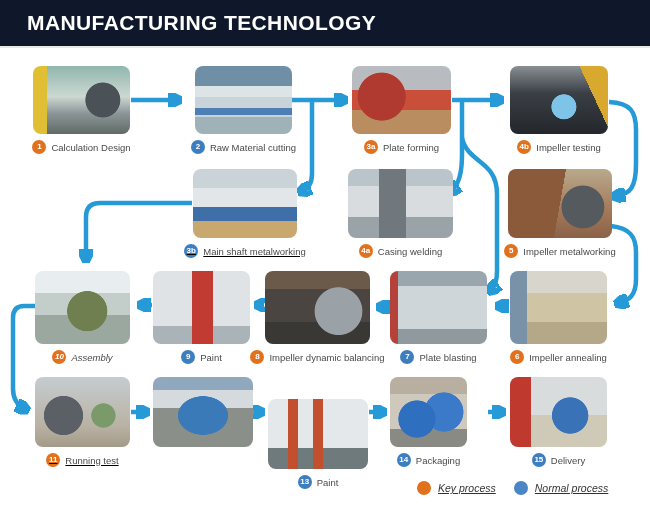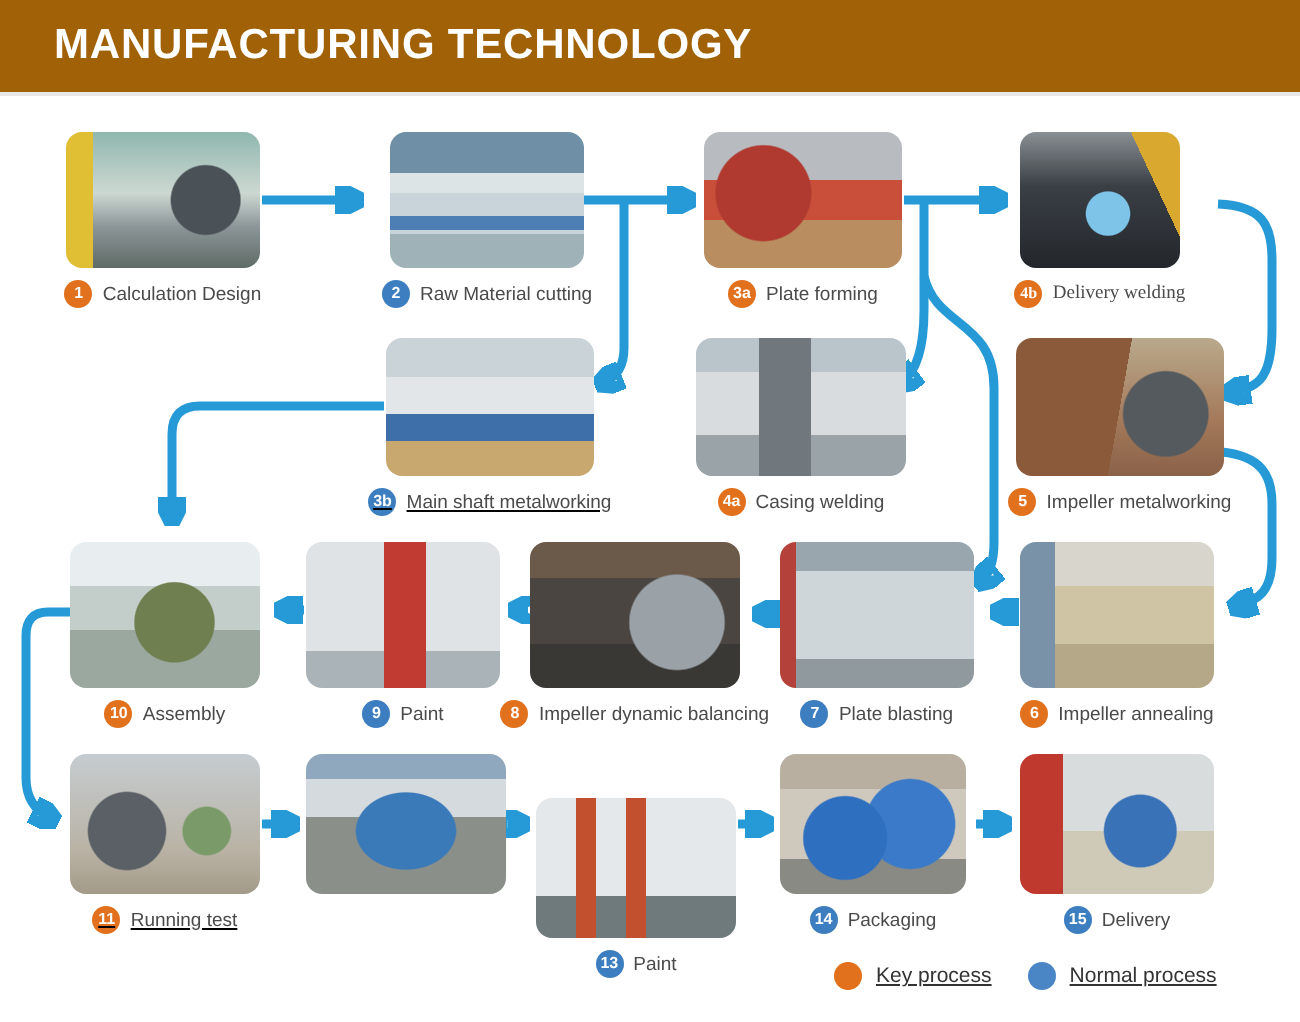--- a/index.html
+++ b/index.html
@@ -1,54 +1,54 @@
 <!DOCTYPE html>
 <html><head>
 <meta charset="utf-8">
 <style>
   html,body{margin:0;padding:0;background:#fff;}
   .stage{position:relative;width:650px;height:511px;background:#ffffff;overflow:hidden;
          font-family:"Liberation Sans",sans-serif;}
   
-  .header{position:absolute;left:0;top:0;width:650px;height:48px;background:#a16207;
+  .header{position:absolute;left:0;top:0;width:650px;height:48px;background:#0f172a;
           display:flex;align-items:center;box-sizing:border-box;padding-left:27px;
           border-bottom:2px solid #e8e8e8;}
   .header h1{margin:0;color:#ffffff;font-size:21px;font-weight:bold;letter-spacing:.4px;}
   
   .arrows{position:absolute;left:0;top:0;width:650px;height:511px;pointer-events:none;}
   .arrows path{fill:none;stroke:#259ad6;stroke-width:4.5;}
   
   .card{position:absolute;text-align:center;}
   .photo{width:100%;height:var(--ph,68px);border-radius:8px;}
   .step-label{margin-top:6px;display:flex;align-items:center;justify-content:center;gap:5px;
               font-size:9.5px;color:#4a4a4a;white-space:nowrap;}
   .badge{min-width:14px;height:14px;border-radius:50%;color:#fff;font-size:8px;font-weight:bold;
          line-height:14px;text-align:center;flex:0 0 auto;box-sizing:border-box;padding:0 1px;}
   .badge.key{background:#e2711d;}
   .badge.normal{background:#3d7ec0;}
   
   .pos-1 {left:33px; top:66px; width:97px; --ph:68px;}
   .pos-2 {left:195px;top:66px; width:97px; --ph:68px;}
   .pos-3a{left:352px;top:66px; width:99px; --ph:68px;}
-  .pos-4b{left:510px;top:66px; width:80px;font-family:Liberation Serif, serif; --ph:68px;}
+  .pos-4b{left:510px;top:66px; width:98px; --ph:68px;}
   
   .pos-3b{left:193px;top:169px;width:104px;text-decoration:underline;--ph:69px;}
   .pos-4a{left:348px;top:169px;width:105px;--ph:69px;}
   .pos-5 {left:508px;top:169px;width:104px;--ph:69px;}
   
-  .pos-10{left:35px; top:271px;width:95px; --ph:73px;}
+  .pos-10{left:35px; top:271px;width:95px;font-style:italic; --ph:73px;}
   .pos-9 {left:153px;top:271px;width:97px; --ph:73px;}
   .pos-8 {left:265px;top:271px;width:105px;--ph:73px;}
   .pos-7 {left:390px;top:271px;width:97px; --ph:73px;}
   .pos-6 {left:510px;top:271px;width:97px; --ph:73px;}
   
   .pos-11{left:35px; top:377px;width:95px;text-decoration:underline; --ph:70px;}
   .pos-12{left:153px;top:377px;width:100px;--ph:70px;}
   .pos-13{left:268px;top:377px;width:100px;margin-top:22px;--ph:70px;}
-  .pos-14{left:390px;top:377px;width:93px; --ph:70px;}
+  .pos-14{left:390px;top:377px;width:77px; --ph:70px;}
   .pos-15{left:510px;top:377px;width:97px; --ph:70px;}
   
   .ph-1 {background:linear-gradient(90deg,#e0bf35 0 14%,rgba(0,0,0,0) 14%),
          radial-gradient(circle at 72% 50%,#4a5258 0 22%,rgba(0,0,0,0) 23%),
          linear-gradient(180deg,#8fb7ae,#cdd8d2 45%,#8b9598 70%,#5f6b66);}
   .ph-2 {background:linear-gradient(180deg,rgba(0,0,0,0) 0 62%,#4d7fb5 62% 72%,rgba(0,0,0,0) 72%),
          linear-gradient(180deg,#6f8fa6 0 30%,#dde4e6 30% 45%,#c8d4da 45% 75%,#9fb2b8 75%);}
   .ph-3a{background:radial-gradient(circle at 30% 45%,#b03a30 0 30%,rgba(0,0,0,0) 31%),
          linear-gradient(180deg,#b8bcc0 0 35%,#c94f3a 35% 65%,#b98d5f 65%);}
   .ph-4b{background:linear-gradient(245deg,#d8a92e 0 22%,rgba(0,0,0,0) 22%),
@@ -78,21 +78,21 @@
          linear-gradient(180deg,#d5dade 0 45%,#8a8f8a 45%);}
   .ph-13{background:linear-gradient(90deg,rgba(0,0,0,0) 0 20%,#c2502e 20% 30%,rgba(0,0,0,0) 30% 45%,#c2502e 45% 55%,rgba(0,0,0,0) 55%),
          linear-gradient(180deg,#e5e8ea 0 70%,#6f7a7d 70%);}
   .ph-14{background:radial-gradient(circle at 35% 60%,#2f6fc0 0 28%,rgba(0,0,0,0) 29%),
          radial-gradient(circle at 70% 50%,#3a7ac8 0 30%,rgba(0,0,0,0) 31%),
          linear-gradient(180deg,#b8afa0 0 25%,#cfc9bd 25% 75%,#8a8a84 75%);}
   .ph-15{background:linear-gradient(90deg,#c0392f 0 22%,rgba(0,0,0,0) 22%),
          radial-gradient(circle at 62% 55%,#3a72b8 0 25%,rgba(0,0,0,0) 26%),
          linear-gradient(180deg,#d9dcdd 0 55%,#cfc9b8 55%);}
   
-  .legend{position:absolute;left:417px;top:481px;display:flex;gap:18px;align-items:center;}
+  .legend{position:absolute;left:417px;top:481px;display:flex;gap:18px;align-items:center;font-style:italic;}
   .legend-item{display:flex;gap:7px;align-items:center;font-size:10.5px;color:#333;}
   .legend-item .lbl{text-decoration:underline;}
   .dot{width:14px;height:14px;border-radius:50%;flex:0 0 auto;}
   .dot.key{background:#e2711d;}
   .dot.normal{background:#4a86c5;}
 </style>
 </head>
 <body>
 
 <div class="stage">
@@ -146,21 +146,21 @@
       <div class="photo ph-3a"></div>
       <div class="step-label">
         <span class="badge key">3a</span>
         <span class="txt">Plate forming</span>
       </div>
     </div>
       <div class="card pos-4b">
       <div class="photo ph-4b"></div>
       <div class="step-label">
         <span class="badge key">4b</span>
-        <span class="txt">Delivery welding</span>
+        <span class="txt">Impeller testing</span>
       </div>
     </div>
       <div class="card pos-3b">
       <div class="photo ph-3b"></div>
       <div class="step-label">
         <span class="badge normal">3b</span>
         <span class="txt">Main shaft metalworking</span>
       </div>
     </div>
       <div class="card pos-4a">

